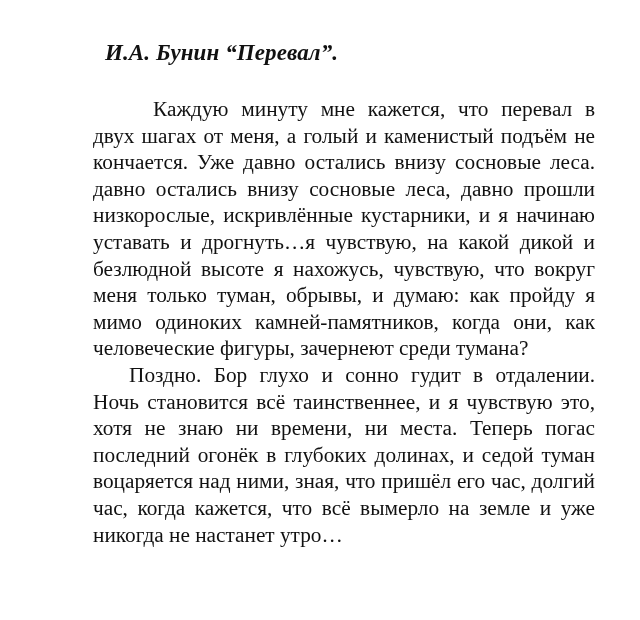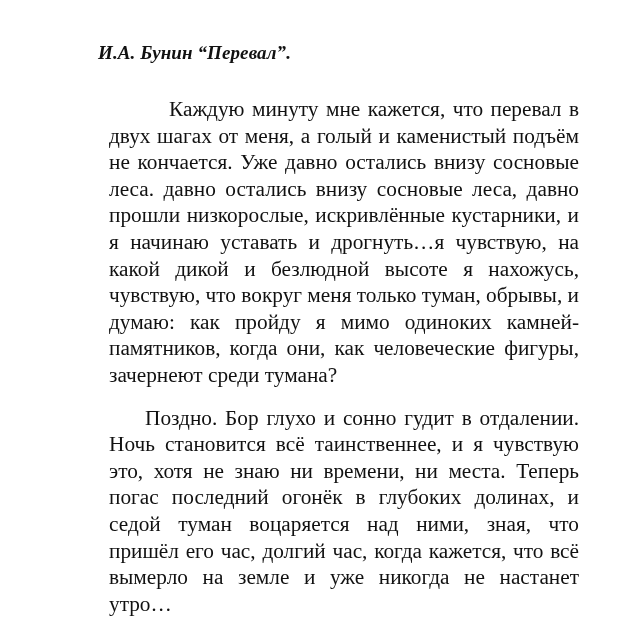--- a/index.html
+++ b/index.html
@@ -17,31 +17,31 @@
     }
     .page {
       position: absolute;
       left: 93px;
       top: 38px;
       width: 502px;
     }
     .title {
       font-weight: bold;
       font-style: italic;
-      font-size: 19px;
+      font-size: 23px;
       line-height: 30px;
-      margin: 0 0 28px 5px;
+      margin: 0 0 28px 12px;
       letter-spacing: 0.1px;
     }
     .para {
       font-size: 21.3px;
       line-height: 26.6px;
       text-align: justify;
       text-align-last: left;
-      margin: 16px;
+      margin: 0;
     }
     .para.p1 {
       text-indent: 60px;
     }
     .para.p2 {
       text-indent: 36px;
     }
   </style>
 </head>
 <body>

